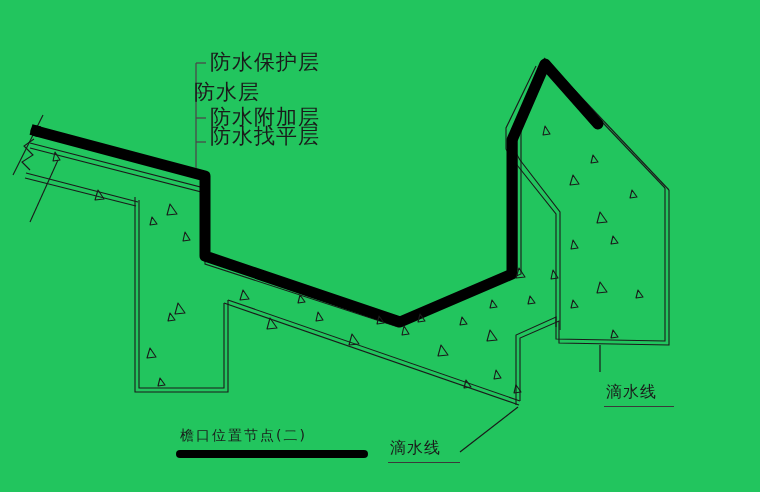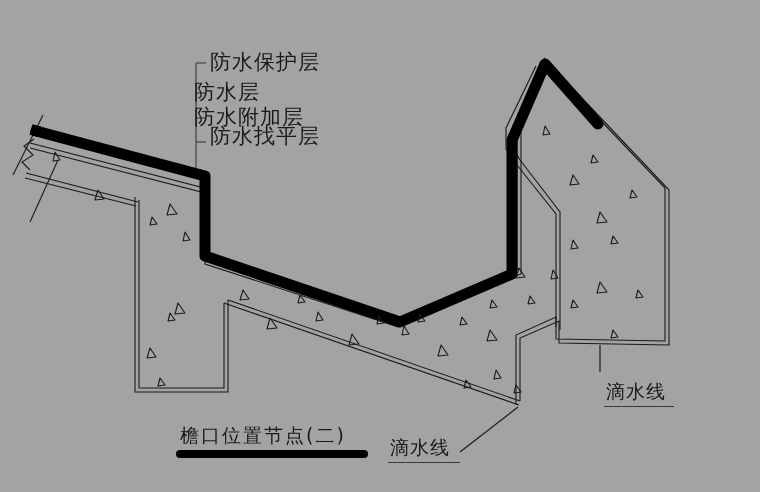--- a/index.html
+++ b/index.html
@@ -1,29 +1,29 @@
 <!DOCTYPE html>
 <html><head>
 <meta charset="utf-8">
 <style>
   html,body{margin:0;padding:0;background:#ffffff;}
   body{
     width:760px;height:492px;overflow:hidden;
     font-family:"DejaVu Sans","Liberation Sans",sans-serif;
   }
-  #stage{position:relative;width:760px;height:492px;background:#a3a3a3;}
+  #stage{position:relative;width:760px;height:492px;background:#22c55e;}
   #stage svg{position:absolute;left:0;top:0;}
   .lbl{
     position:absolute;white-space:nowrap;
     color:#1a1a1a;font-family:"DejaVu Sans","Liberation Sans",sans-serif;
     letter-spacing:1px;
   }
   .lbl-layer{font-size:21px;line-height:21px;}
-  .lbl-drip{font-size:19px;line-height:21px;}
-  .lbl-title{font-size:19px;line-height:22px;letter-spacing:2px;}
+  .lbl-drip{font-size:16px;line-height:21px;}
+  .lbl-title{font-size:14px;line-height:22px;letter-spacing:2px;}
   .underline{position:absolute;background:#3a3a3a;height:1px;}
 </style>
 </head>
 <body>
 
 <div id="stage">
 
   <svg width="760" height="492" viewBox="0 0 760 492">
 
     <g fill="none" stroke="#1a1a1a" stroke-width="1.1" stroke-linejoin="miter">
@@ -131,21 +131,21 @@
       <path d="M 600,345 L 600,372"></path>
       <path d="M 460,452 L 518,407"></path>
     </g>
 
   </svg>
 
   <div class="lbl lbl-layer" style="left:210px;top:52px;">防水保护层</div>
 
   <div class="lbl lbl-layer" style="left:194px;top:82px;">防水层</div>
 
-  <div class="lbl lbl-layer" style="left:194px;top:107px;">防水附加层</div>
+  <div class="lbl lbl-layer" style="left:210px;top:107px;">防水附加层</div>
 
   <div class="lbl lbl-layer" style="left:210px;top:126px;">防水找平层</div>
 
   <div class="lbl lbl-drip" style="left:606px;top:381px;">滴水线</div>
   <div class="underline" style="left:604px;top:406px;width:70px;"></div>
 
   <div class="lbl lbl-drip" style="left:390px;top:437px;">滴水线</div>
   <div class="underline" style="left:388px;top:462px;width:72px;"></div>
 
   <div class="lbl lbl-title" style="left:180px;top:424px;">檐口位置节点(二)</div>

